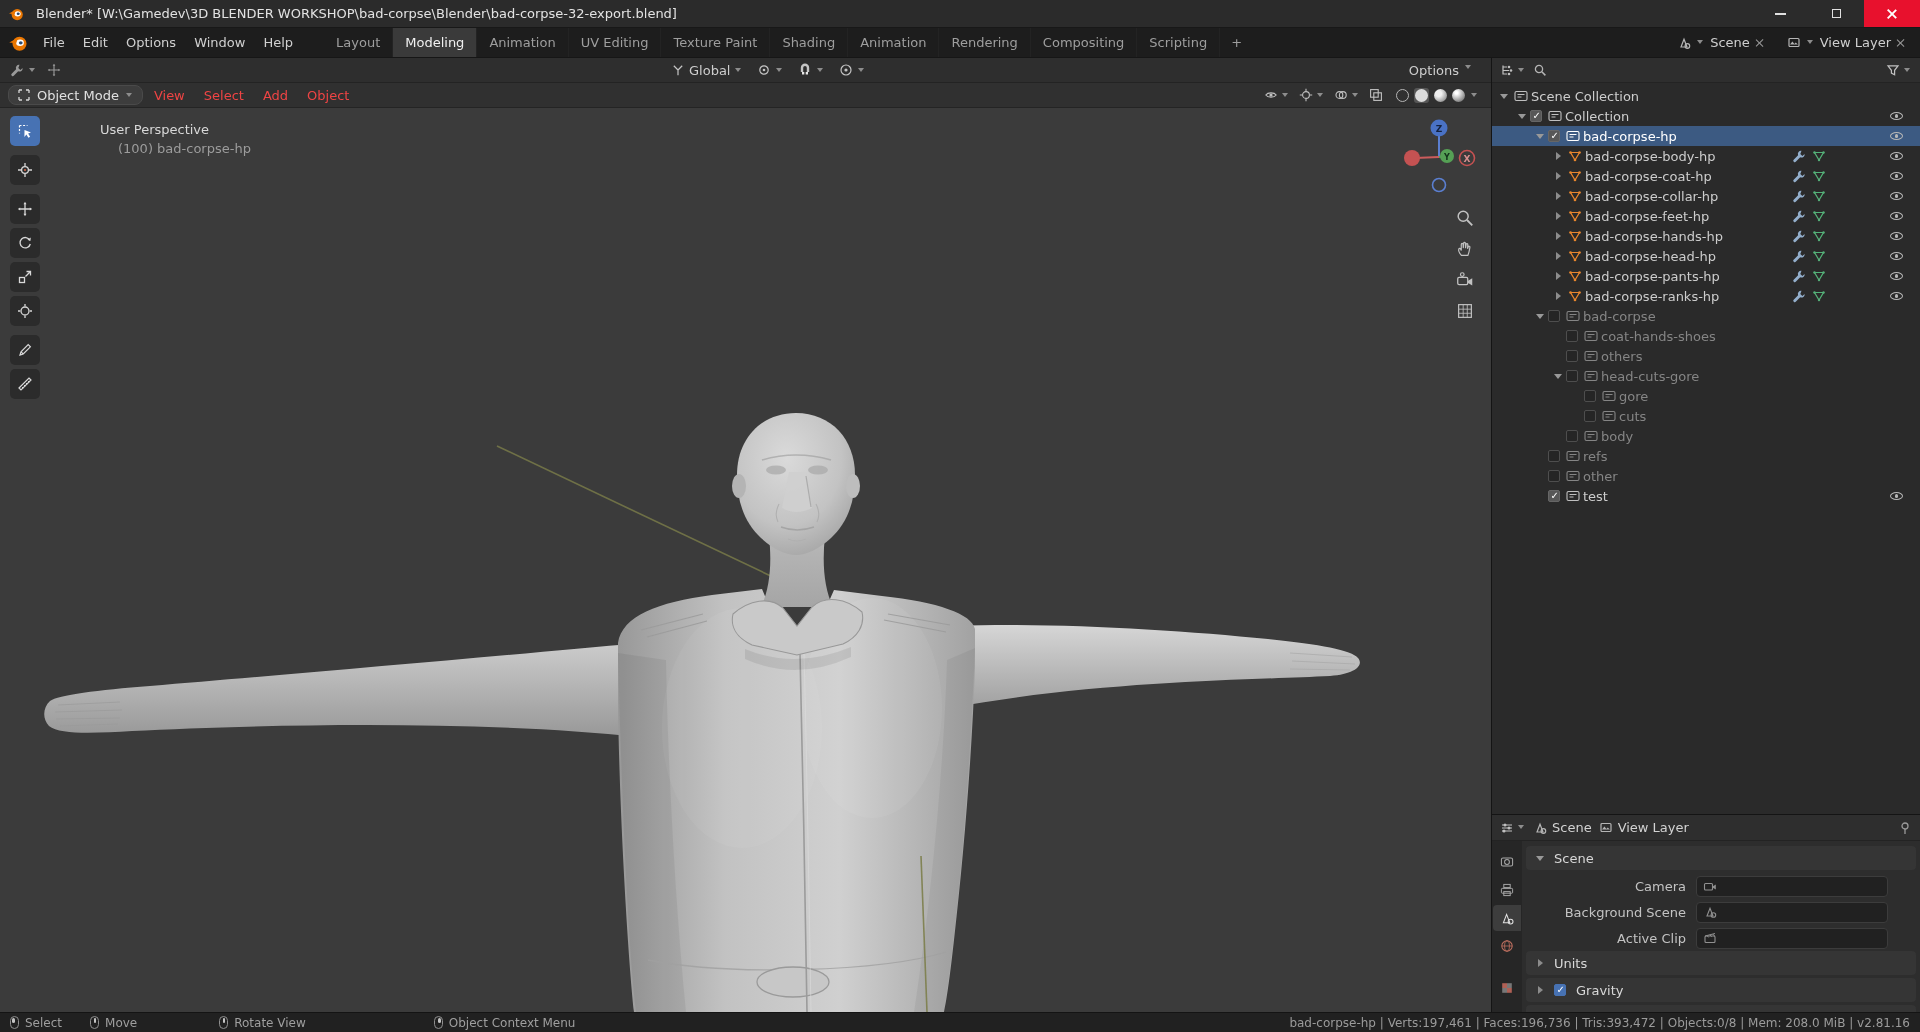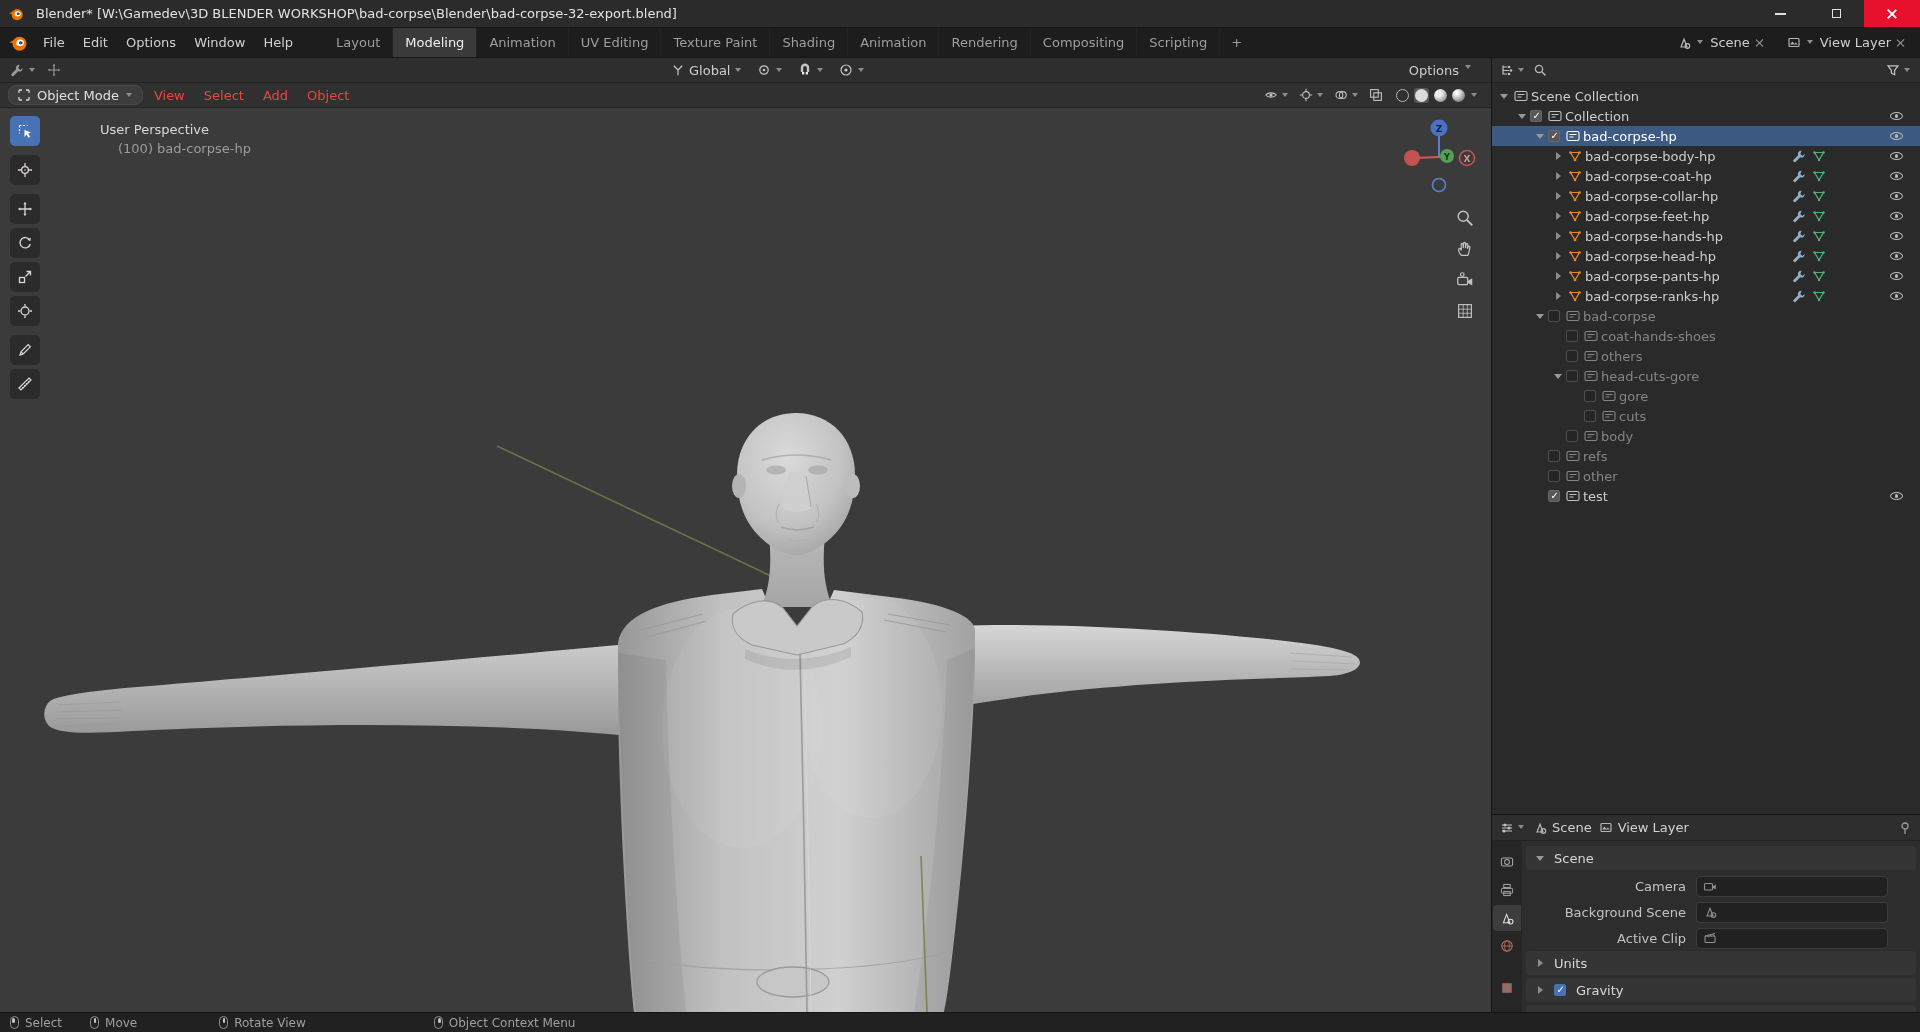--- a/index.html
+++ b/index.html
@@ -1013,15 +1013,16 @@
       <span>Move</span>
     </span>
     <span class="sb-hint g1">
       <span class="mouse m"></span>
       <span>Rotate View</span>
     </span>
     <span class="sb-hint g2">
       <span class="mouse r"></span>
       <span>Object Context Menu</span>
     </span>
+    <span class="sb-right">bad-corpse-hp | Verts:197,461 | Faces:196,736 | Tris:393,472 | Objects:0/8 | Mem: 208.0 MiB | v2.81.16</span>
   </div>
 
 </div>
 
 </body></html>

